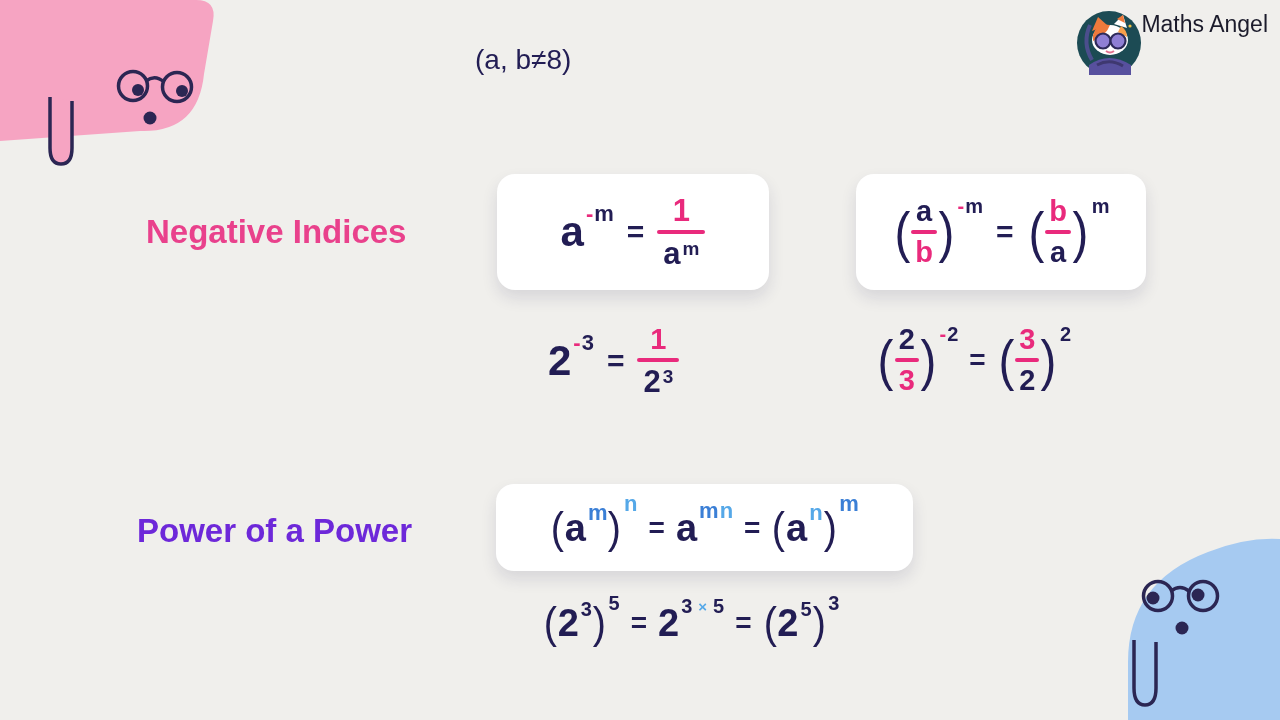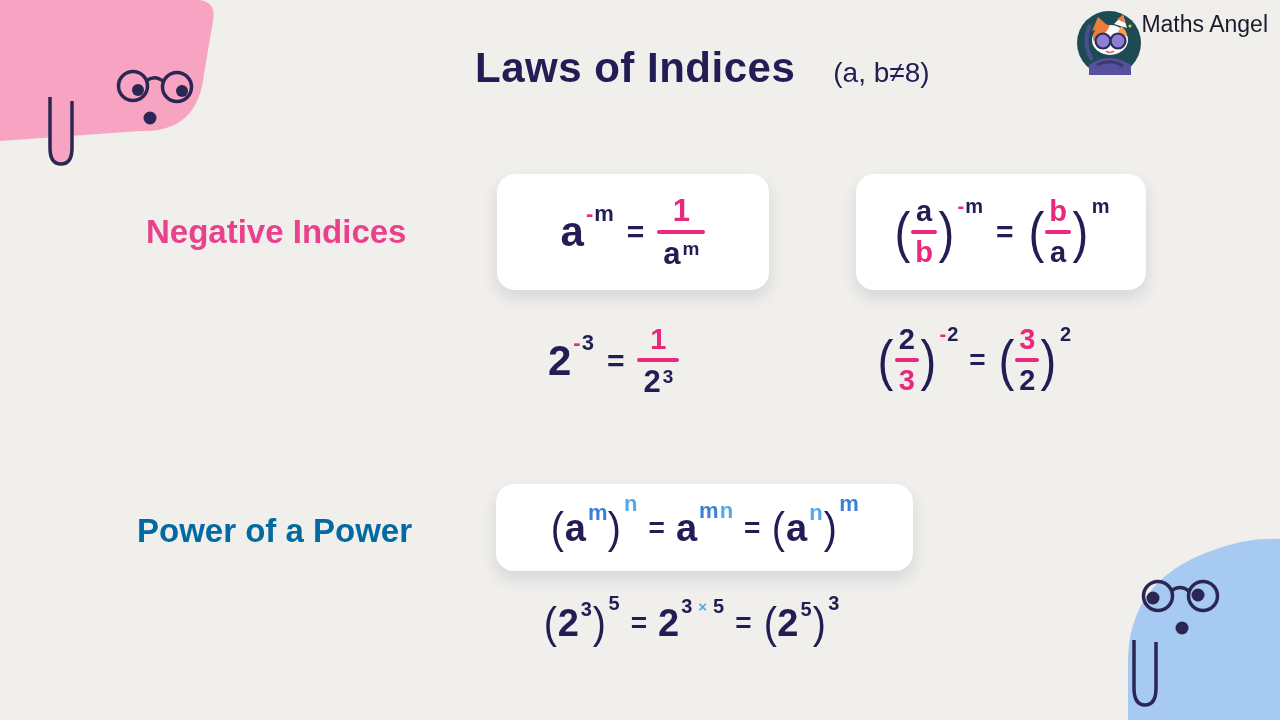--- a/index.html
+++ b/index.html
@@ -23,21 +23,21 @@
   .brand { position:absolute; top:11px; right:12px; display:flex; align-items:flex-start; }
   .brand-name { font-size:23px; font-weight:500; color:#1B1B2B; }
 
   
   .neg-label {
     position:absolute; left:146px; top:213px;
     font-size:33px; font-weight:800; color:#E9418C;
   }
   .pow-label {
     position:absolute; left:137px; top:512px;
-    font-size:33px; font-weight:800; color:#0369a1;
+    font-size:33px; font-weight:800; color:#6d28d9;
   }
 
   
   .card {
     position:absolute; background:#FFFFFF; border-radius:18px;
     box-shadow:0 8px 16px rgba(34,29,84,0.12);
     display:flex; align-items:center; justify-content:center;
   }
   .card-1 { left:497px; top:174px; width:272px; height:116px; }
   .card-2 { left:856px; top:174px; width:290px; height:116px; }
@@ -107,21 +107,20 @@
     <circle cx="58" cy="66" r="14.5"></circle>
     <circle cx="103" cy="66" r="14.5"></circle>
     <path d="M71 61 Q80 54 89 61"></path>
   </g>
   <circle cx="53" cy="68" r="6.5" fill="#2B2653"></circle>
   <circle cx="98" cy="65" r="6.5" fill="#2B2653"></circle>
   <circle cx="82" cy="98" r="6.5" fill="#2B2653"></circle>
 </svg>
 
 <div class="title-row">
-  <span class="page-title">Laws of Indices</span>
   <span class="title-cond">(a, b≠8)</span>
 </div>
 
 <div class="brand">
   <svg class="logo" viewBox="0 0 64 64" aria-hidden="true">
     <circle cx="32" cy="32" r="32" fill="#1C4B54"></circle>
     <path d="M13 14 Q5 32 15 49" stroke="#5B4FA0" stroke-width="4" fill="none" opacity="0.75"></path>
     <path d="M15 20 L21 6 L30 14 Z" fill="#EE7A3C"></path>
     <path d="M37 13 L46 4 L50 17 Z" fill="#FFFFFF"></path>
     <path d="M40 8 L46 4 L48 12 Z" fill="#EE7A3C"></path>

